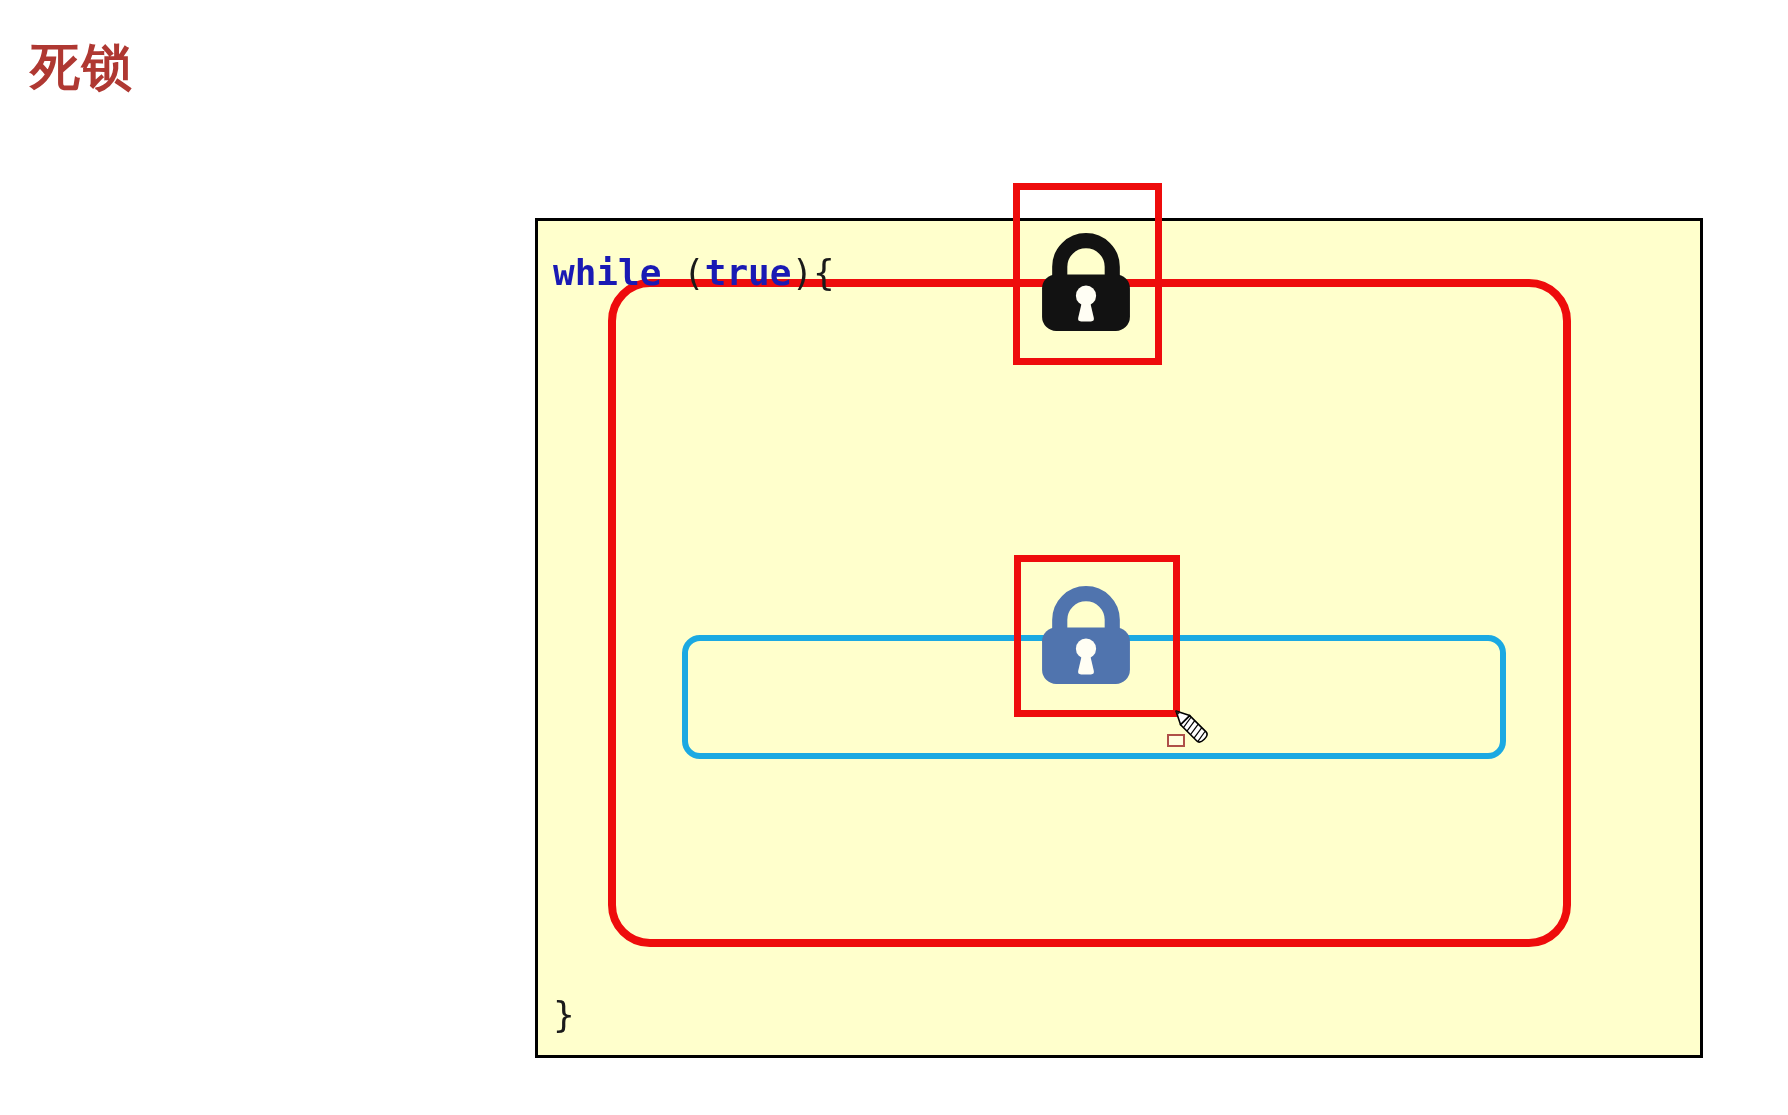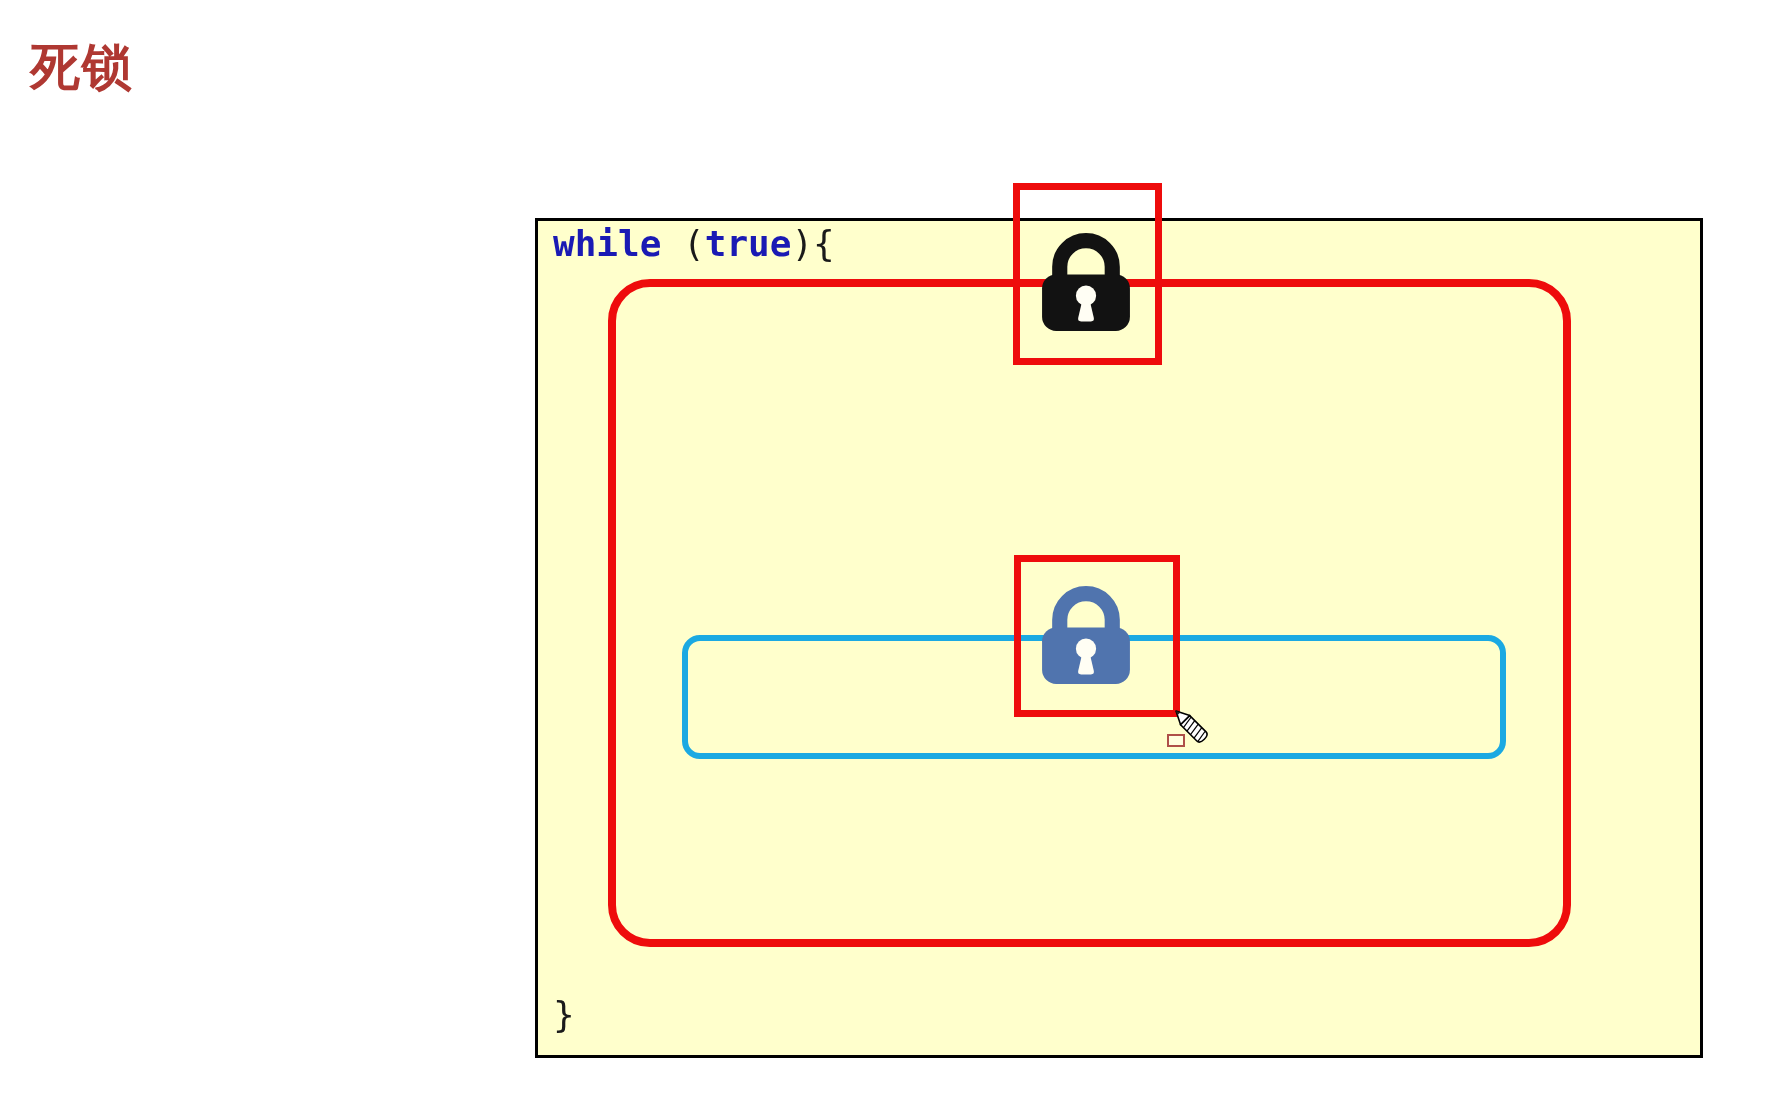--- a/index.html
+++ b/index.html
@@ -36,21 +36,21 @@
     border: 3px solid #000000;
   }
   .code-line {
     position: absolute;
     font-family: "DejaVu Sans Mono", "Liberation Mono", monospace;
     font-size: 36px;
     line-height: 1;
     color: #1A1A1A;
     white-space: pre;
   }
-  .code-line-1 { left: 553px; top: 226px; }
+  .code-line-1 { left: 553px; top: 255px; }
   .code-line-close { left: 553px; top: 997px; }
   .kw { font-weight: bold; color: #1A1AB4; }
 
   
   .loop-rect {
     position: absolute;
     left: 608px;
     top: 279px;
     width: 947px;
     height: 652px;

